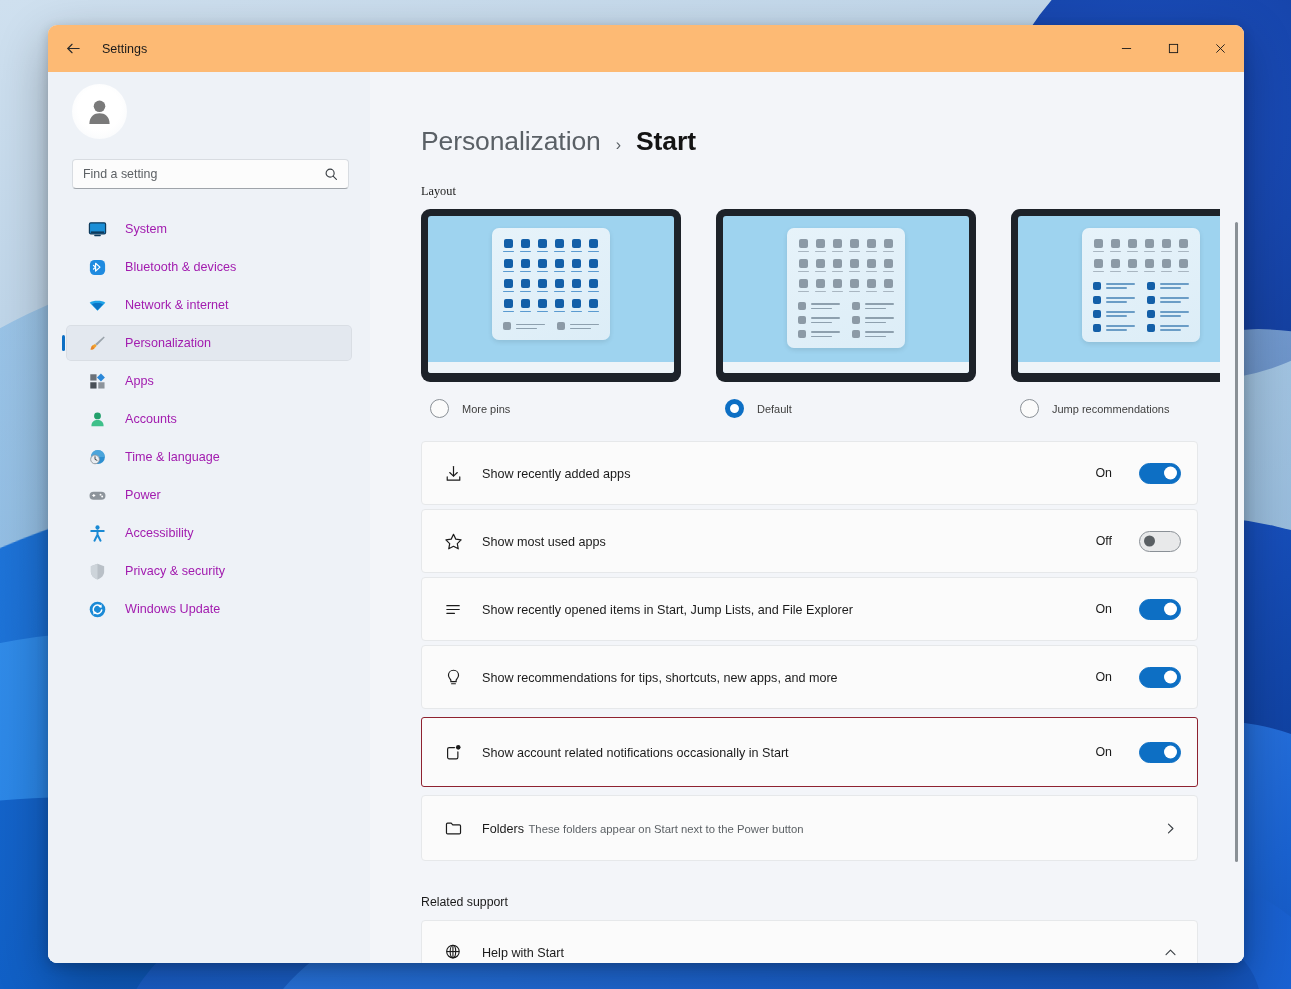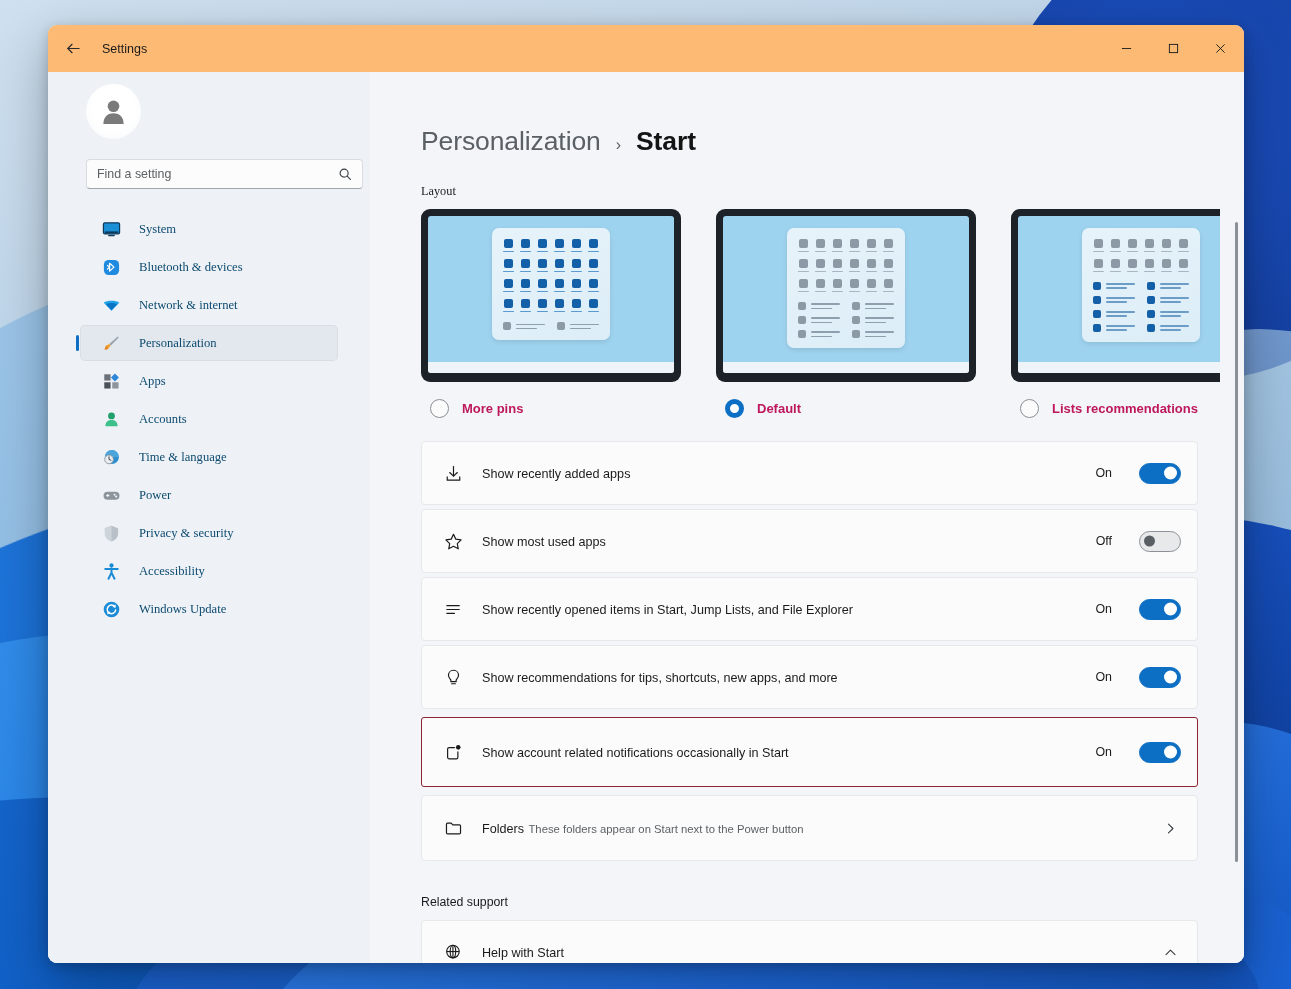--- a/index.html
+++ b/index.html
@@ -152,21 +152,21 @@
     display: flex;
     min-height: 0;
     background: #eef2f7;
   }
 
   
   #sidebar {
     width: 322px;
     flex: 0 0 322px;
     background: #eef2f7;
-    padding: 0 32px;
+    padding: 0 18px;
     display: flex;
     flex-direction: column;
   }
   #account-block {
     height: 78px;
     display: flex;
     align-items: center;
     padding-left: 6px;
   }
   #avatar {
@@ -229,22 +229,21 @@
   .nav-icon {
     width: 26px; height: 26px;
     display: flex; align-items: center; justify-content: center;
     flex: 0 0 26px;
     margin-left: 12px;
   }
   .nav-icon svg { width: 19px; height: 19px; display: block; }
   .nav-label {
     margin-left: 15px;
     font-size: 12.6px;
-    color: #0c4a6e;
-    font-family: Liberation Serif, serif;
+    color: #a21caf;
   }
 
   
   #content {
     flex: 1 1 auto;
     position: relative;
     overflow: hidden;
     background: #f3f5f9;
     padding-left: 51px;
     padding-right: 24px;
@@ -396,23 +395,22 @@
     background: #fbfbfb;
     flex: 0 0 19px;
     position: relative;
   }
   .radio.checked {
     border: 5px solid #0d6fc4;
     background: #ffffff;
   }
   .radio-label {
     margin-left: 13px;
-    font-size: 13px;
-    color: #be185d;
-    font-weight: bold;
+    font-size: 11px;
+    color: #404040;
   }
 
   
   #settings-list {
     margin-top: 23px;
     display: flex;
     flex-direction: column;
     gap: 4px;
   }
   .setting-card {
@@ -686,36 +684,36 @@
                 <circle cx="13.2" cy="9.1" r="1" fill="#ffffff"></circle>
                 <circle cx="14.9" cy="11" r="1" fill="#ffffff"></circle>
               </svg>
             </span>
             <span class="nav-label">Power</span>
           </div>
 
           <div class="nav-item">
             <span class="nav-icon">
               <svg viewBox="0 0 20 20">
-                <path d="M10 1.8 L17 4.4 L17 10 C17 14.4 13.6 17.2 10 18.4 C6.4 17.2 3 14.4 3 10 L3 4.4 Z" fill="#b9c0c7"></path>
-                <path d="M10 1.8 L10 18.4 C6.4 17.2 3 14.4 3 10 L3 4.4 Z" fill="#cdd4da"></path>
-              </svg>
-            </span>
-            <span class="nav-label">Privacy &amp; security</span>
-          </div>
-
-          <div class="nav-item">
-            <span class="nav-icon">
-              <svg viewBox="0 0 20 20">
                 <circle cx="10" cy="3.6" r="2.2" fill="#1a8ad4"></circle>
                 <path d="M3.4 7.4 L16.6 7.4" stroke="#1a8ad4" stroke-width="2.1" stroke-linecap="round"></path>
                 <path d="M10 6.6 L10 11.4 M10 11.4 L6.8 17.6 M10 11.4 L13.2 17.6" stroke="#1a8ad4" stroke-width="2.1" fill="none" stroke-linecap="round"></path>
               </svg>
             </span>
             <span class="nav-label">Accessibility</span>
+          </div>
+
+          <div class="nav-item">
+            <span class="nav-icon">
+              <svg viewBox="0 0 20 20">
+                <path d="M10 1.8 L17 4.4 L17 10 C17 14.4 13.6 17.2 10 18.4 C6.4 17.2 3 14.4 3 10 L3 4.4 Z" fill="#b9c0c7"></path>
+                <path d="M10 1.8 L10 18.4 C6.4 17.2 3 14.4 3 10 L3 4.4 Z" fill="#cdd4da"></path>
+              </svg>
+            </span>
+            <span class="nav-label">Privacy &amp; security</span>
           </div>
 
           <div class="nav-item">
             <span class="nav-icon">
               <svg viewBox="0 0 20 20">
                 <circle cx="10" cy="10" r="8.2" fill="#1b8ad6"></circle>
                 <path d="M13.6 7.2 A4.5 4.5 0 1 0 14.4 10.6" fill="none" stroke="#ffffff" stroke-width="1.6" stroke-linecap="round"></path>
                 <path d="M14.4 4.6 L14.1 7.8 L10.9 7.3 Z" fill="#ffffff"></path>
                 <path d="M5.6 15.4 L5.9 12.2 L9.1 12.7 Z" fill="#ffffff"></path>
               </svg>
@@ -1107,21 +1105,21 @@
                             <span></span>
                             <span></span>
                           </span>
                         </span>
                     </div>
                   </div>
                 </div>
               </div>
               <div class="radio-row">
                 <span class="radio"></span>
-                <span class="radio-label">Lists recommendations</span>
+                <span class="radio-label">Jump recommendations</span>
               </div>
             </div>
 
           </div>
 
           <div id="settings-list">
 
             <div class="setting-card">
               <span class="card-icon">
                 <svg viewBox="0 0 20 20" fill="none" stroke="currentColor" stroke-width="1.25" stroke-linecap="round" stroke-linejoin="round">

